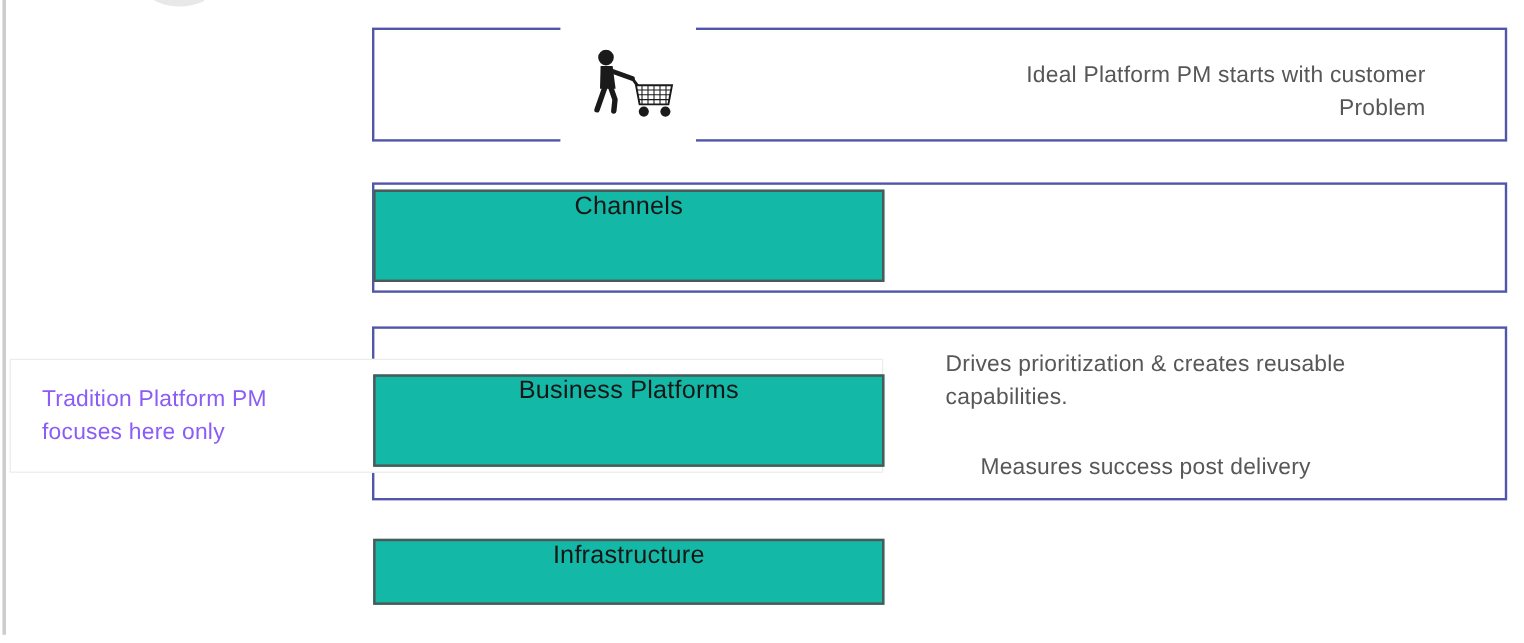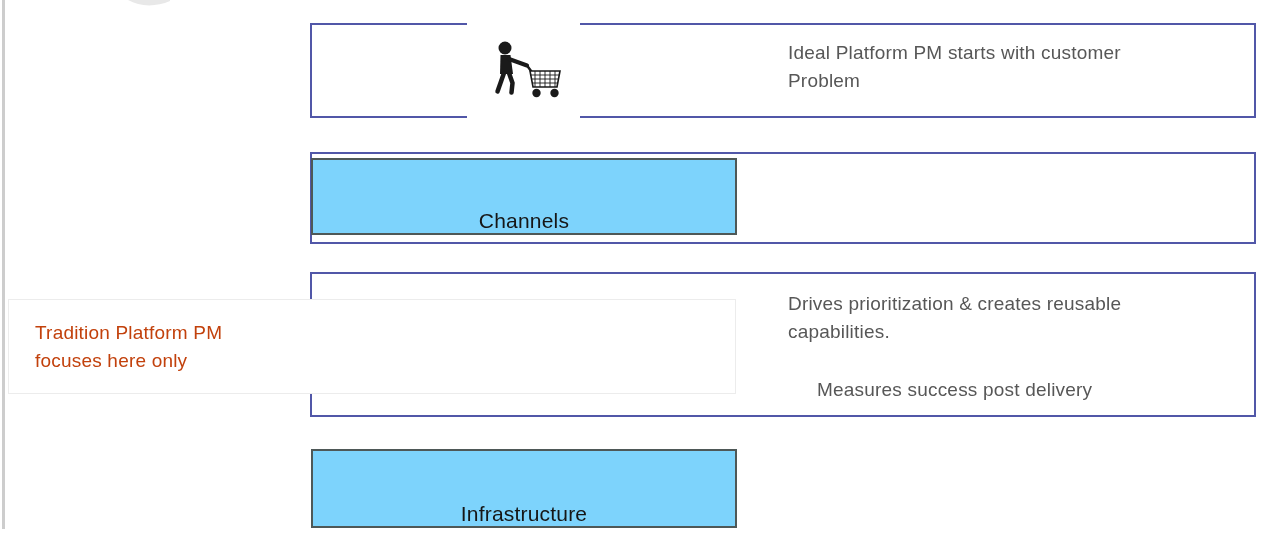--- a/index.html
+++ b/index.html
@@ -15,35 +15,35 @@
   .row3{left:310px;top:272px;width:946px;height:145px;}
   .icon-patch{
     position:absolute;left:467px;top:11px;width:113px;height:117px;background:#ffffff;
     display:flex;align-items:center;justify-content:center;z-index:3;
   }
   .callout{
     position:absolute;left:8px;top:299px;width:728px;height:95px;background:#ffffff;
     border:1px solid #ececec;box-sizing:border-box;display:flex;align-items:center;z-index:2;
   }
   .callout-text{
-    margin-left:26px;width:250px;font-size:19px;line-height:28px;color:#c2410c;letter-spacing:0.2px;
+    margin-left:26px;width:250px;font-size:19px;line-height:28px;color:#8b5cf6;letter-spacing:0.2px;
   }
   .teal-box{
-    position:absolute;left:311px;width:426px;background:#7dd3fc;border:2px solid #4e5857;
-    box-sizing:border-box;display:flex;align-items:flex-end;justify-content:center;z-index:4;
+    position:absolute;left:311px;width:426px;background:#14b8a6;border:2px solid #4e5857;
+    box-sizing:border-box;display:flex;align-items:flex-start;justify-content:center;z-index:4;
   }
   .teal2{top:158px;height:77px;}
   .teal3{top:312px;height:77px;}
-  .teal4{top:449px;height:79px;}
+  .teal4{top:449px;height:55px;}
   .teal-label{font-size:21px;color:#161616;letter-spacing:0.2px;}
   .note{
     position:absolute;left:788px;width:400px;font-size:19px;line-height:28px;color:#575757;
     letter-spacing:0.2px;z-index:5;
   }
-  .note-top{top:39px;}
+  .note-top{top:49px;text-align:right;}
   .note-channels{top:169px;left:800px;}
   .note-biz1{top:290px;}
   .note-biz2{top:376px;margin-left:29px;}
 </style>
 </head>
 <body>
 
 <div class="stage">
 
   <div class="slide-edge"></div>
@@ -85,20 +85,23 @@
 
   <div class="outer-box row2"></div>
   <div class="teal-box teal2">
     <span class="teal-label">Channels</span>
   </div>
 
   <div class="outer-box row3"></div>
   <div class="callout">
     <div class="callout-text">Tradition Platform PM focuses here only</div>
   </div>
+  <div class="teal-box teal3">
+    <span class="teal-label">Business Platforms</span>
+  </div>
   <div class="note note-biz1">Drives prioritization &amp; creates reusable capabilities.</div>
   <div class="note note-biz2">Measures success post delivery</div>
 
   <div class="teal-box teal4">
     <span class="teal-label">Infrastructure</span>
   </div>
 
 </div>
 
 </body></html>

